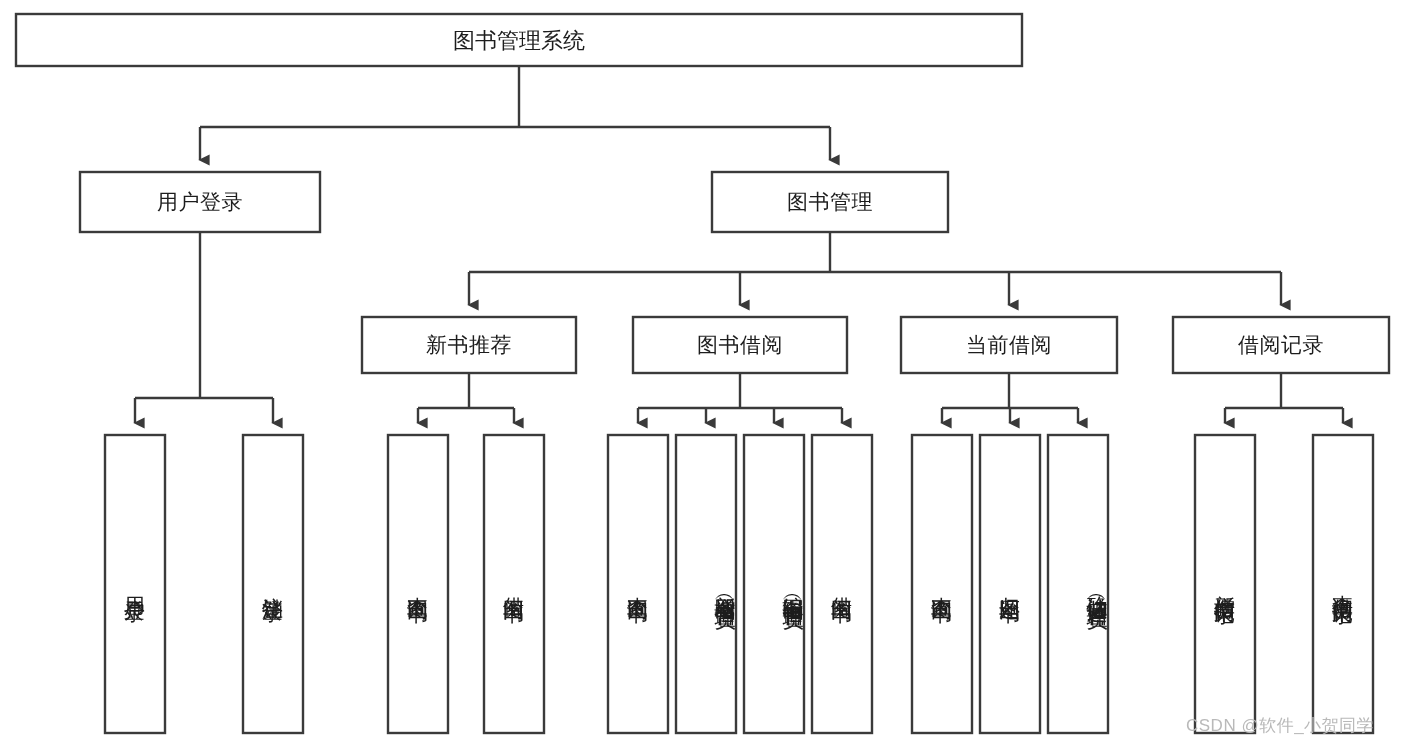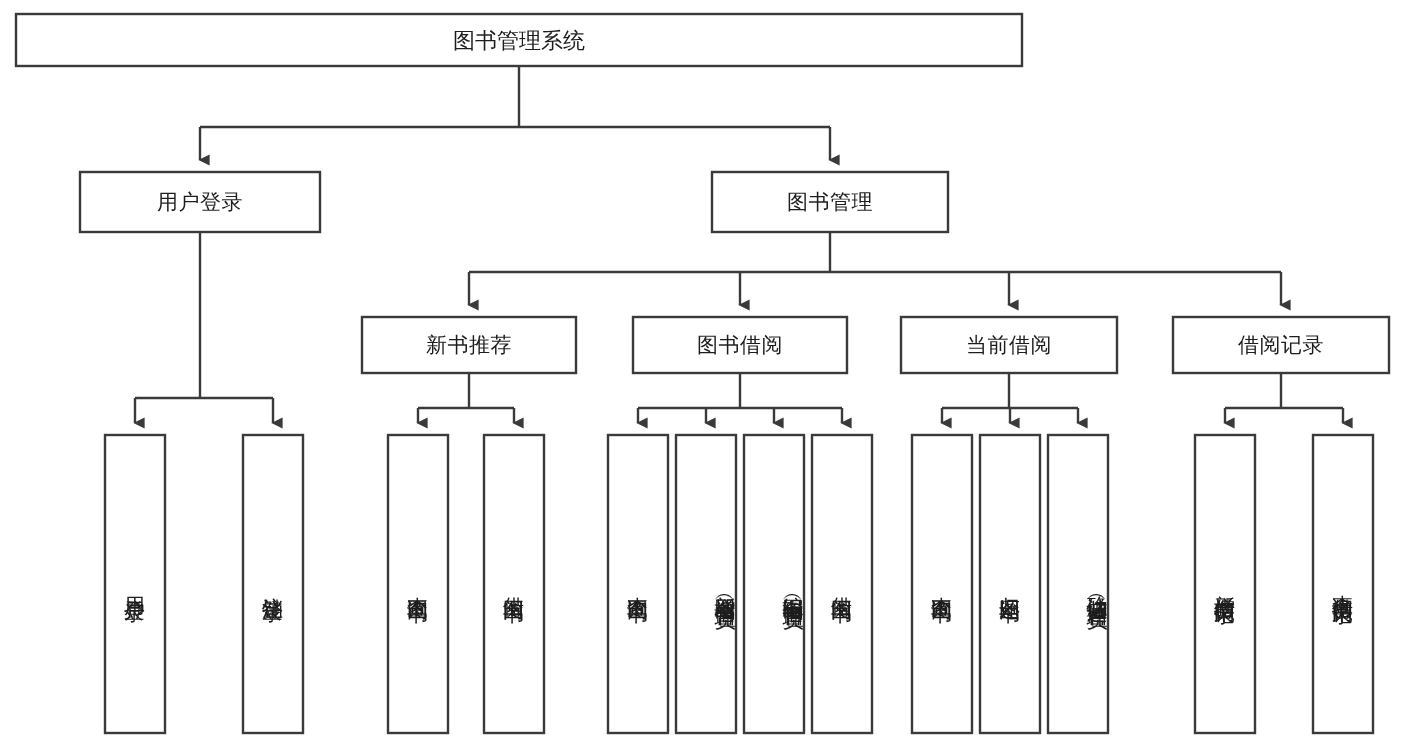--- a/index.html
+++ b/index.html
@@ -160,13 +160,14 @@
   <div class="leaf-label" style="left:608px;top:435px;width:60px;height:298px;">查询图书</div>
   <div class="leaf-label" style="left:676px;top:435px;width:60px;height:298px;align-items:flex-start;padding-top:8px;box-sizing:border-box;">新增图书（管理员）</div>
   <div class="leaf-label" style="left:744px;top:435px;width:60px;height:298px;align-items:flex-start;padding-top:8px;box-sizing:border-box;">编辑图书（管理员）</div>
   <div class="leaf-label" style="left:812px;top:435px;width:60px;height:298px;">借阅图书</div>
   <div class="leaf-label" style="left:912px;top:435px;width:60px;height:298px;">查询图书</div>
   <div class="leaf-label" style="left:980px;top:435px;width:60px;height:298px;">归还图书</div>
   <div class="leaf-label" style="left:1048px;top:435px;width:60px;height:298px;align-items:flex-start;padding-top:8px;box-sizing:border-box;">确认归还（管理员）</div>
   <div class="leaf-label" style="left:1195px;top:435px;width:60px;height:298px;">新增借阅记录</div>
   <div class="leaf-label" style="left:1313px;top:435px;width:60px;height:298px;">查询借阅记录</div>
 
+  <div id="watermark">CSDN @软件_小贺同学</div>
 </div>
 
 </body></html>

